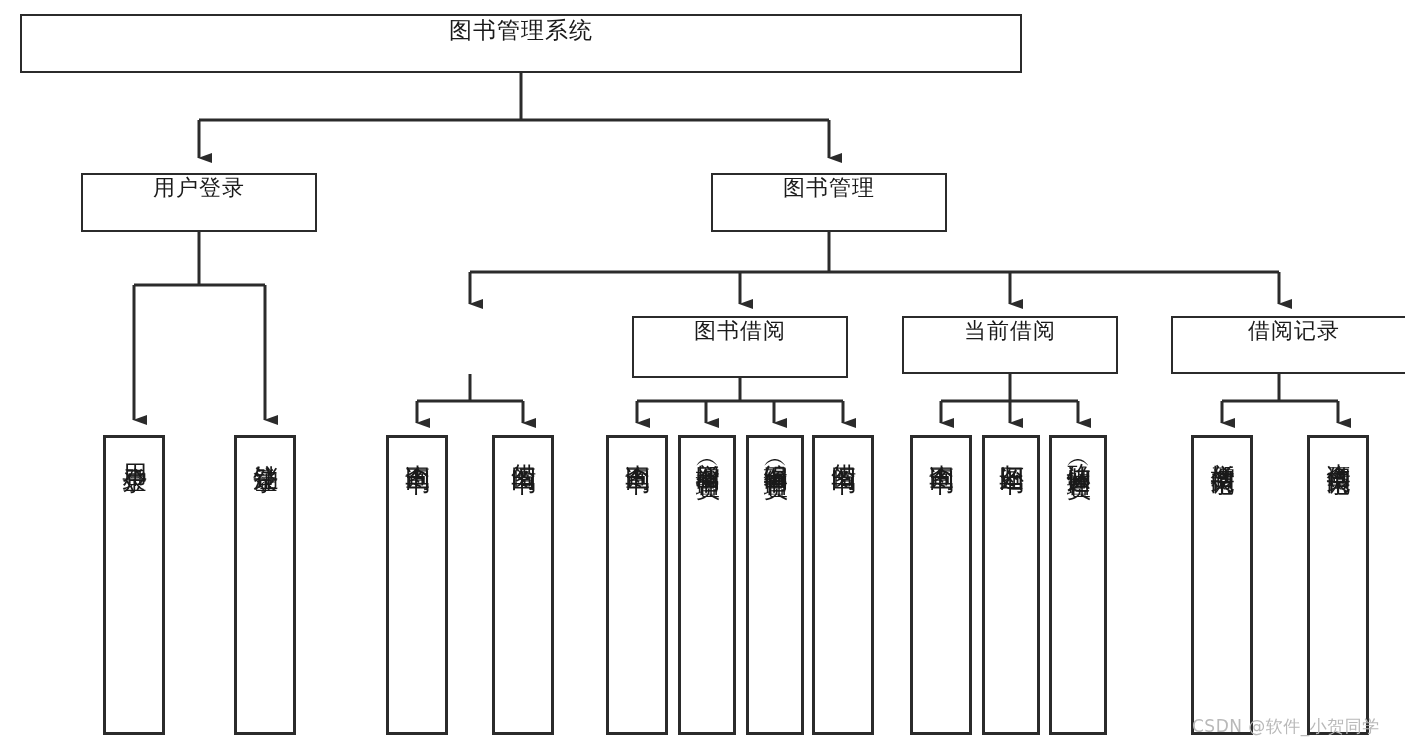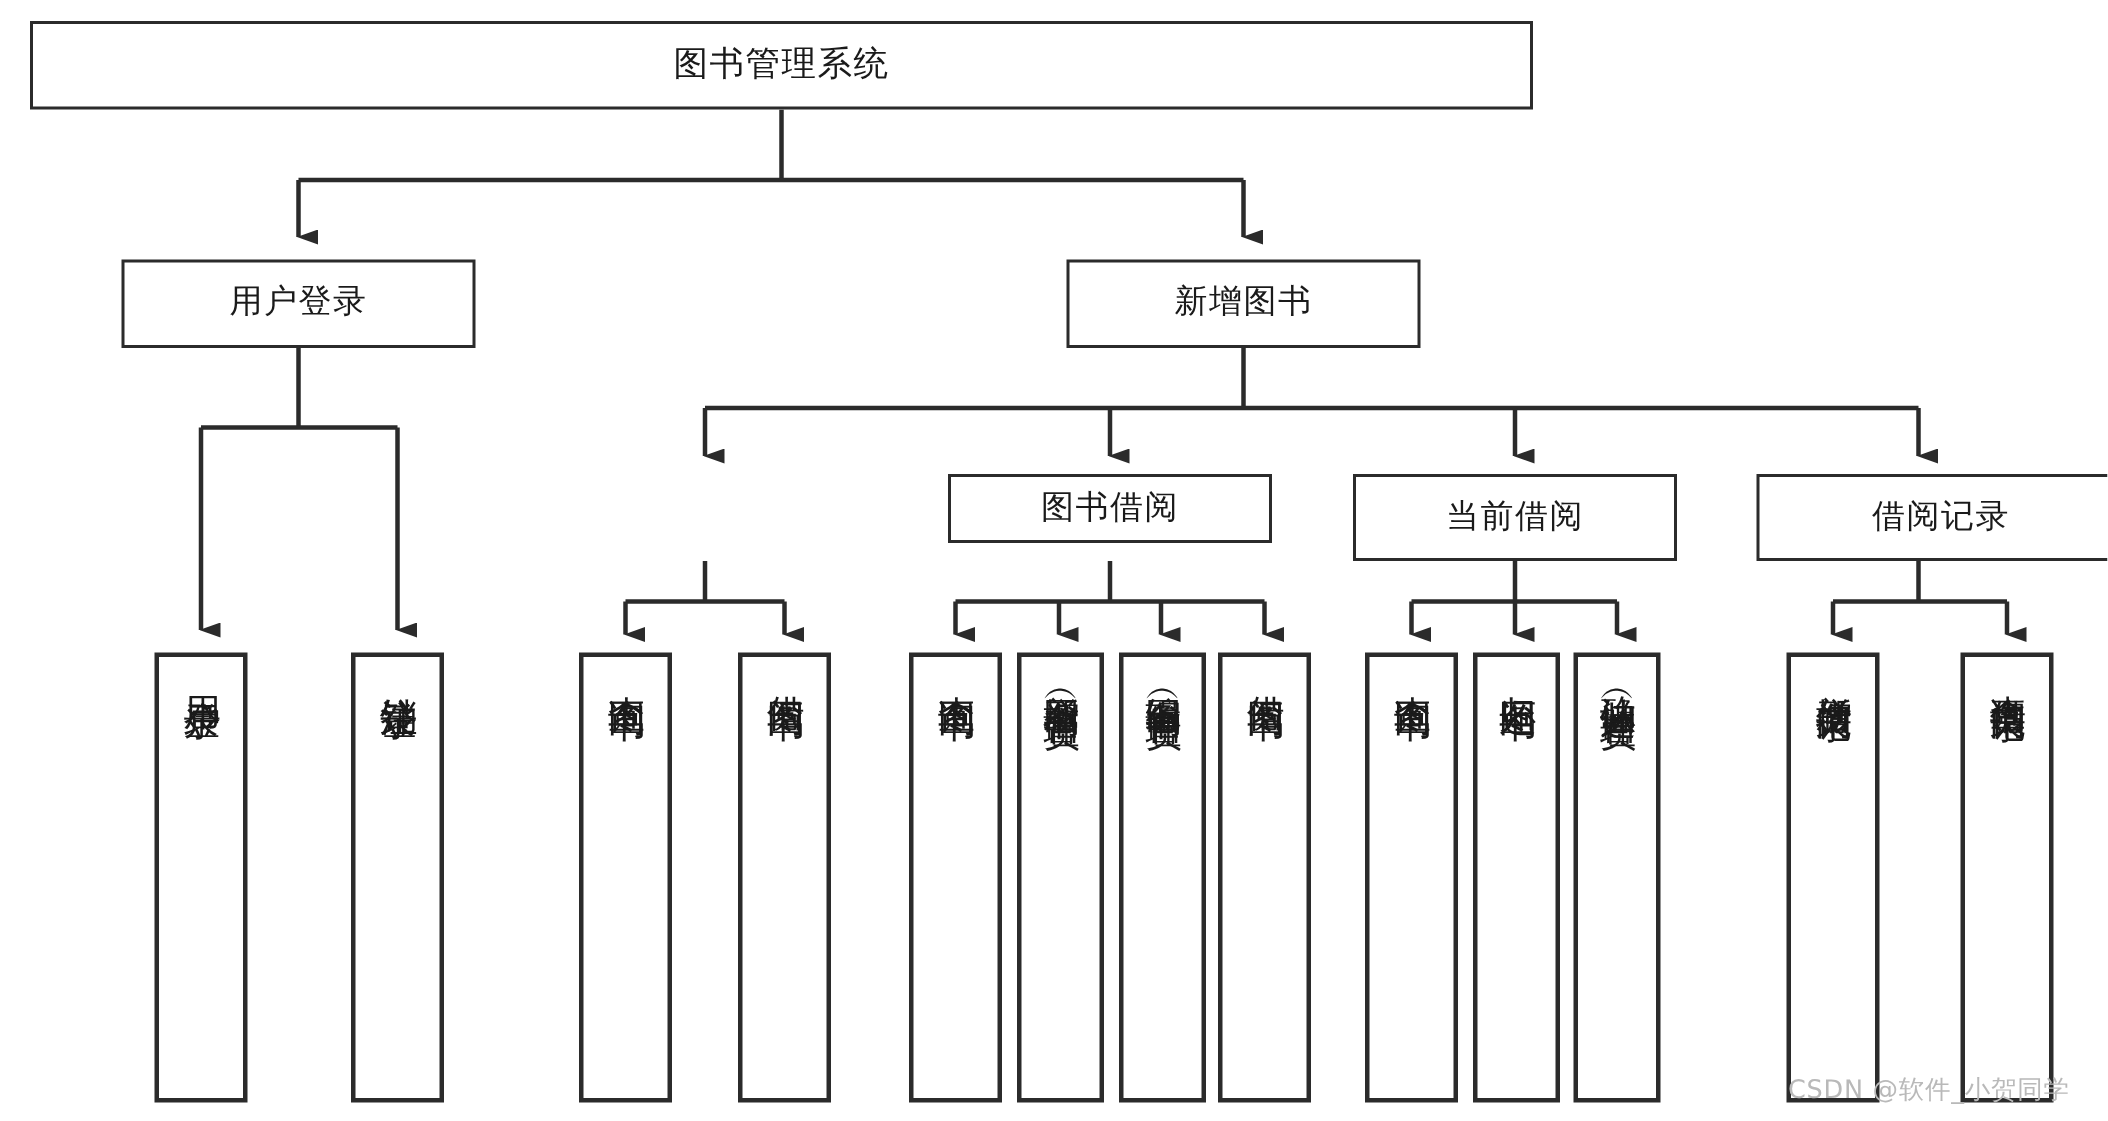--- a/index.html
+++ b/index.html
@@ -25,21 +25,21 @@
     width: 1405px;
     height: 747px;
     pointer-events: none;
   }
   .node {
     position: absolute;
     box-sizing: border-box;
     background: #ffffff;
     border: 2px solid #2b2b2b;
     display: flex;
-    align-items: center;
+    align-items: flex-start;
     justify-content: center;
     color: #1a1a1a;
     z-index: 3;
   }
   .node .label {
     display: block;
     text-align: center;
     line-height: 1.22;
     white-space: nowrap;
   }
@@ -142,25 +142,25 @@
 
   <div class="node horiz root" style="left:20px; top:14px; width:1002px; height:59px;">
     <span class="label">图书管理系统</span>
   </div>
 
   <div class="node horiz" style="left:81px; top:173px; width:236px; height:59px;">
     <span class="label">用户登录</span>
   </div>
 
   <div class="node horiz" style="left:711px; top:173px; width:236px; height:59px;">
-    <span class="label">新增图书</span>
-  </div>
-
-
-  <div class="node horiz" style="left:632px; top:316px; width:216px; height:46px;">
+    <span class="label">图书管理</span>
+  </div>
+
+
+  <div class="node horiz" style="left:632px; top:316px; width:216px; height:62px;">
     <span class="label">图书借阅</span>
   </div>
 
   <div class="node horiz" style="left:902px; top:316px; width:216px; height:58px;">
     <span class="label">当前借阅</span>
   </div>
 
   <div class="node horiz" style="left:1171px; top:316px; width:246px; height:58px;">
     <span class="label">借阅记录</span>
   </div>

